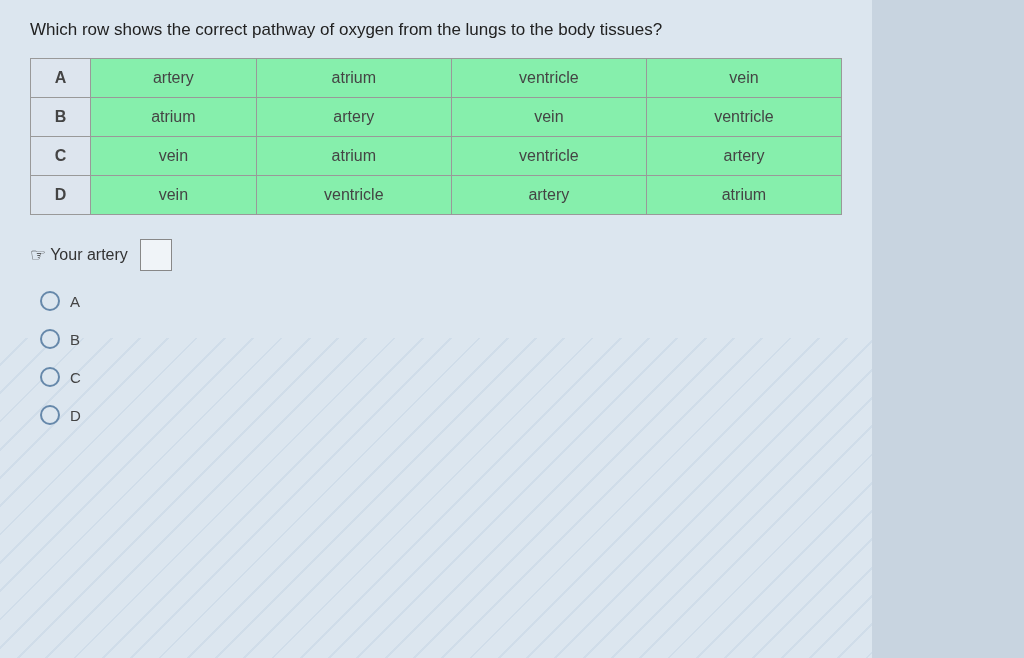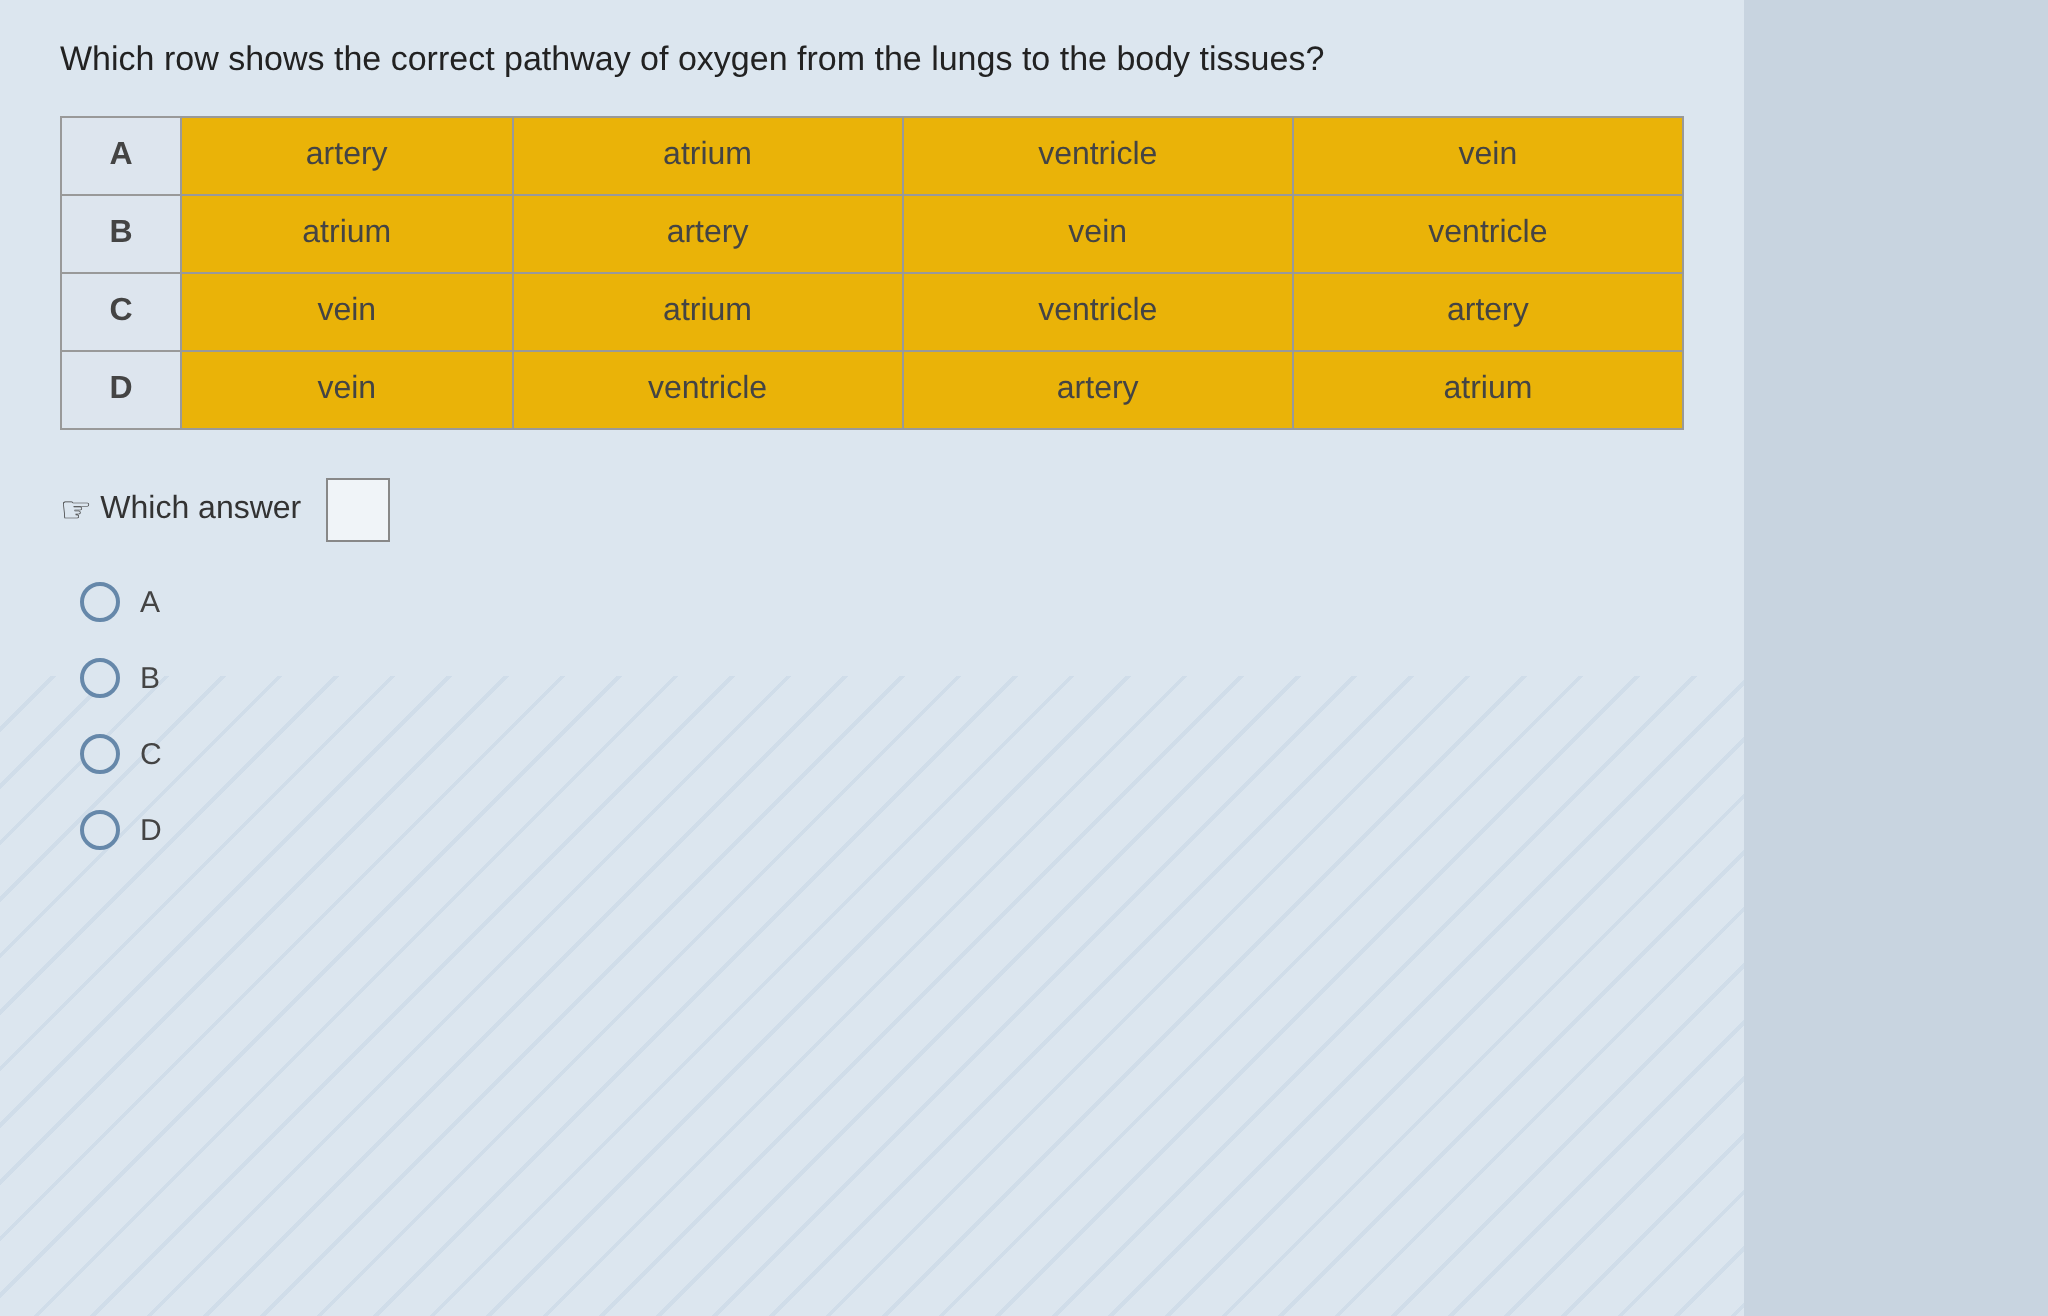--- a/index.html
+++ b/index.html
@@ -41,21 +41,21 @@
 
     table {
       width: 100%;
       border-collapse: collapse;
     }
 
     table td {
       border: 1px solid #999;
       padding: 10px 20px;
       text-align: center;
-      background-color: #eab308;
+      background-color: #86efac;
       font-size: 16px;
       color: #444;
     }
 
     table td:first-child {
       font-weight: bold;
       background-color: #dde5ee;
       width: 60px;
       text-align: center;
     }
@@ -178,21 +178,21 @@
           <td>ventricle</td>
           <td>artery</td>
           <td>atrium</td>
         </tr>
       </tbody>
     </table>
 
     <div class="your-answer-section">
       <div class="your-answer-label">
         <span class="hand-icon">☞</span>
-        <span>Which answer</span>
+        <span>Your artery</span>
       </div>
       <div class="answer-box"></div>
     </div>
 
     <div class="radio-options">
       <label class="radio-item">
         <span class="radio-circle"></span>
         <span class="radio-label">A</span>
       </label>
       <label class="radio-item">

